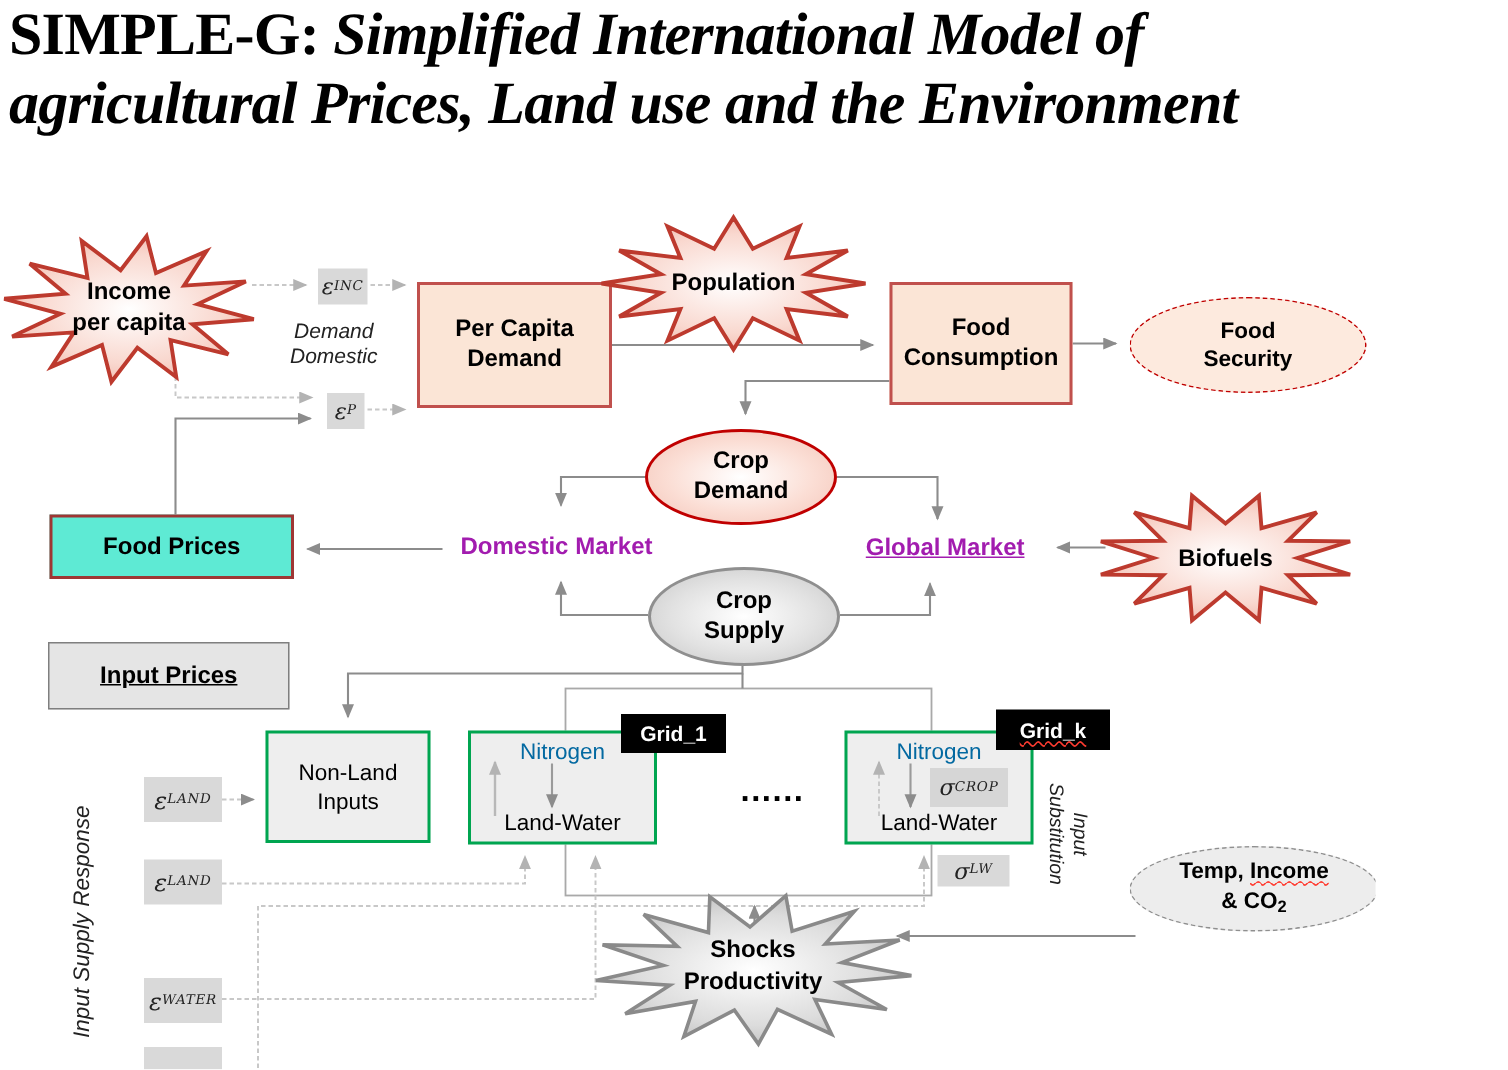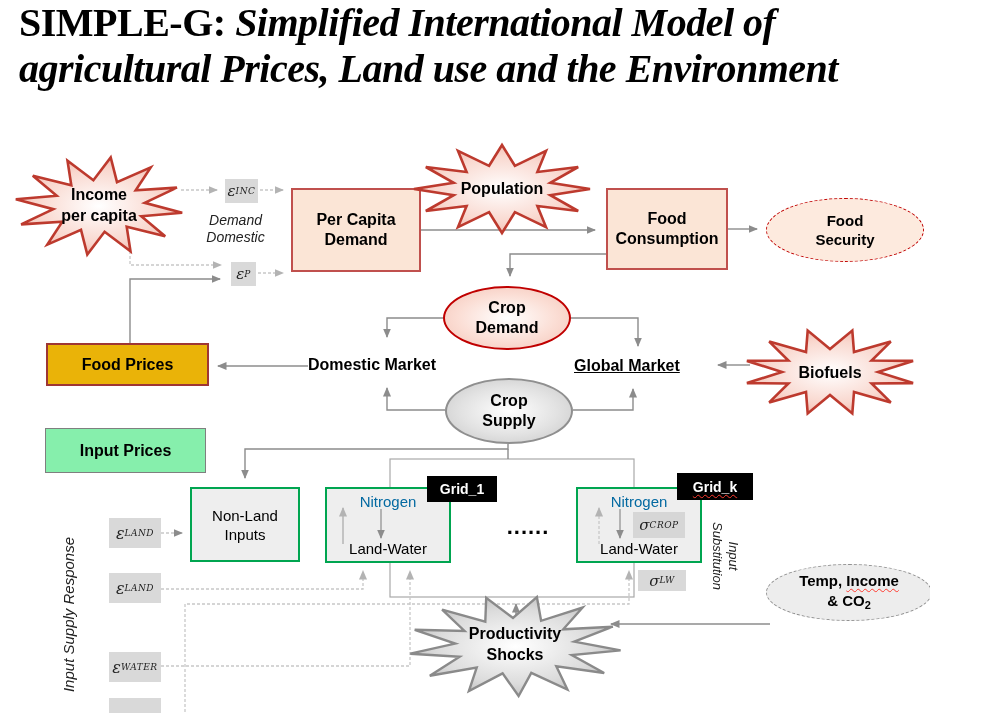--- a/index.html
+++ b/index.html
@@ -1,51 +1,51 @@
 <!DOCTYPE html>
 <html><head>
 <meta charset="utf-8">
 <style>
   html,body{margin:0;padding:0;background:#fff;}
   #canvas{position:relative;width:917px;height:713px;background:#fff;overflow:hidden;
-          font-family:"Liberation Sans",sans-serif;margin-left:13px;}
+          font-family:"Liberation Sans",sans-serif;}
   svg{position:absolute;pointer-events:none;}
   .layer{position:absolute;left:0;top:0;width:1005px;height:713px;}
   
   .title{position:absolute;left:6px;top:0px;width:995px;color:#000;
          font-family:"Liberation Serif",serif;font-weight:bold;font-size:40px;line-height:46px;letter-spacing:-0.5px;}
   .tp{font-style:normal;}
   .ti{font-style:italic;}
   
   .nodebox{position:absolute;display:flex;flex-direction:column;align-items:center;justify-content:center;
            text-align:center;font-weight:bold;font-size:16px;line-height:20px;color:#000;box-sizing:border-box;z-index:2;}
   .pink{background:#fbe5d6;border:2px solid #c0504d;}
-  .pinkdark{background:#eab308;border:2px solid #9e3634;}
-  .gray{background:#86efac;border:1.5px solid #7f7f7f;}
+  .pinkdark{background:#5eead4;border:2px solid #9e3634;}
+  .gray{background:#e5e5e5;border:1.5px solid #7f7f7f;text-decoration:underline;}
   .greenbox{background:#eeeeee;border:2.5px solid #00a550;font-weight:normal;font-size:15px;line-height:19px;}
   .gridbox{background:#eeeeee;border:2.5px solid #00a550;z-index:2;position:absolute;box-sizing:border-box;}
   .gridtop{position:absolute;top:4px;left:0;width:100%;text-align:center;font-size:15px;color:#0369a1;}
   .gridbottom{position:absolute;bottom:4px;left:0;width:100%;text-align:center;font-size:15px;color:#000;}
   .gridtag{position:absolute;background:#000;color:#fff;display:flex;align-items:center;justify-content:center;
            font-weight:bold;font-size:14px;z-index:4;text-align:right;}
   .wavyred{text-decoration:underline;text-decoration-style:wavy;text-decoration-color:#ff3b30;text-decoration-thickness:1px;text-underline-offset:2px;}
   
   .param{position:absolute;background:#d9d9d9;display:flex;align-items:center;justify-content:center;
          font-family:"DejaVu Serif",serif;font-style:italic;font-size:16px;color:#222;z-index:3;box-sizing:border-box;}
   .param sub{font-size:9px;letter-spacing:0.5px;line-height:1;}
   
   .ellipse{position:absolute;border-radius:50%;display:flex;flex-direction:column;align-items:center;justify-content:center;
            text-align:center;font-weight:bold;font-size:16px;line-height:20px;color:#000;box-sizing:border-box;z-index:2;}
   .ell-red{background:radial-gradient(ellipse at center,#ffffff 0%,#fbded5 55%,#f3c3b6 100%);border:2.5px solid #c00000;}
   .ell-gray{background:radial-gradient(ellipse at center,#ffffff 0%,#e2e2e2 55%,#c6c6c6 100%);border:2.5px solid #8f8f8f;}
   .ell-dashred{background:#fdeade;border:1.6px dashed #c00000;font-size:15px;line-height:19px;}
   .ell-dashgray{background:#ededed;border:1.5px dashed #8f8f8f;font-size:15px;line-height:20px;}
   .co2sub{font-size:11px;vertical-align:-3px;}
   
-  .plabel{position:absolute;font-weight:bold;font-size:16px;color:#000000;text-align:left;z-index:2;}
+  .plabel{position:absolute;font-weight:bold;font-size:16px;color:#a21caf;text-align:right;z-index:2;}
   .itlabel{position:absolute;font-style:italic;font-size:14px;line-height:17px;color:#222;text-align:center;z-index:2;}
   .star-label{position:absolute;font-weight:bold;font-size:16px;line-height:21px;color:#000;text-align:center;z-index:4;}
   .star{z-index:3;}
   .dots{position:absolute;font-weight:bold;font-size:22px;letter-spacing:1px;color:#000;z-index:2;}
   
   .sidebar{position:absolute;left:938px;width:47px;background:#f2f2f2;display:flex;align-items:center;justify-content:center;z-index:1;}
   .sidebar span{transform:rotate(90deg);white-space:nowrap;font-weight:bold;font-size:21px;letter-spacing:1px;}
   
   .s{stroke:#8c8c8c;stroke-width:1.4;fill:none;}
   .s2{stroke:#9a9a9a;stroke-width:1.4;fill:none;}
@@ -152,22 +152,22 @@
     <polygon fill="url(#g-prod)" stroke="#8a8a8a" stroke-width="2.4" points="216.6,58.4 167.8,63.0 200.2,81.0 152.3,74.3 163.4,97.5 127.3,80.9 114.6,104.0 98.6,81.4 64.9,99.0 72.7,75.6 25.8,83.8 55.6,64.8 6.3,61.7 51.2,51.6 10.7,37.8 60.5,38.9 38.1,17.7 81.3,29.7 82.2,5.9 109.0,26.0 132.9,5.1 137.1,28.8 178.6,15.5 159.2,37.3 208.8,34.7 170.3,49.7"></polygon>
   </svg>
 
   <div class="star-label" style="left:-2px;top:184px;width:176px;">
     <div>Income</div>
     <div>per capita</div>
   </div>
   <div class="star-label" style="left:727px;top:362px;width:180px;">Biofuels</div>
   <div class="star-label" style="left:397px;top:178px;width:184px;">Population</div>
   <div class="star-label" style="left:391px;top:623px;width:222px;">
+    <div>Shocks</div>
     <div>Productivity</div>
-    <div>Shocks</div>
   </div>
 
   <div class="nodebox pink" style="left:278px;top:188px;width:130px;height:84px;">
     <div>Per Capita</div>
     <div>Demand</div>
   </div>
   <div class="nodebox pink" style="left:593px;top:188px;width:122px;height:82px;">
     <div>Food</div>
     <div>Consumption</div>
   </div>

